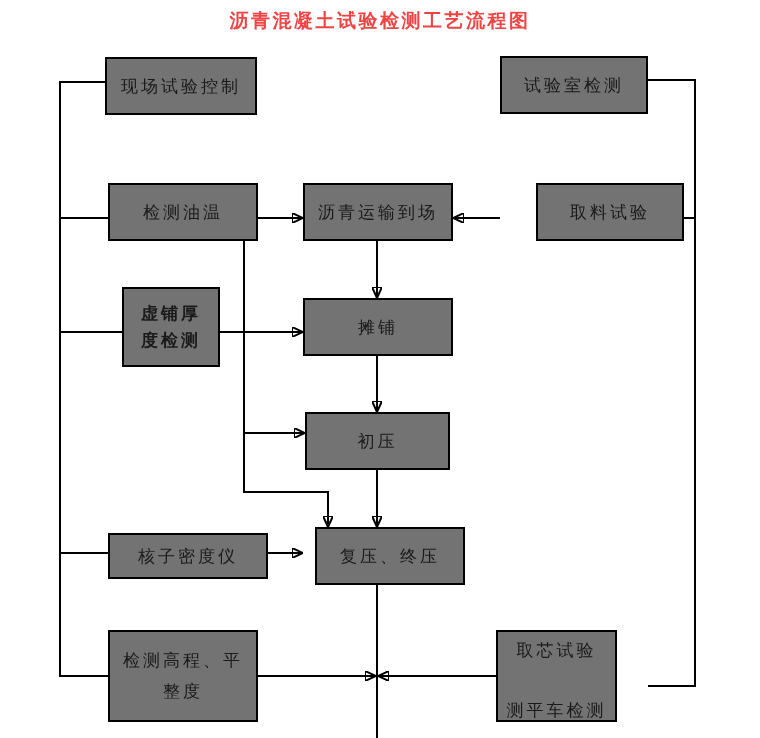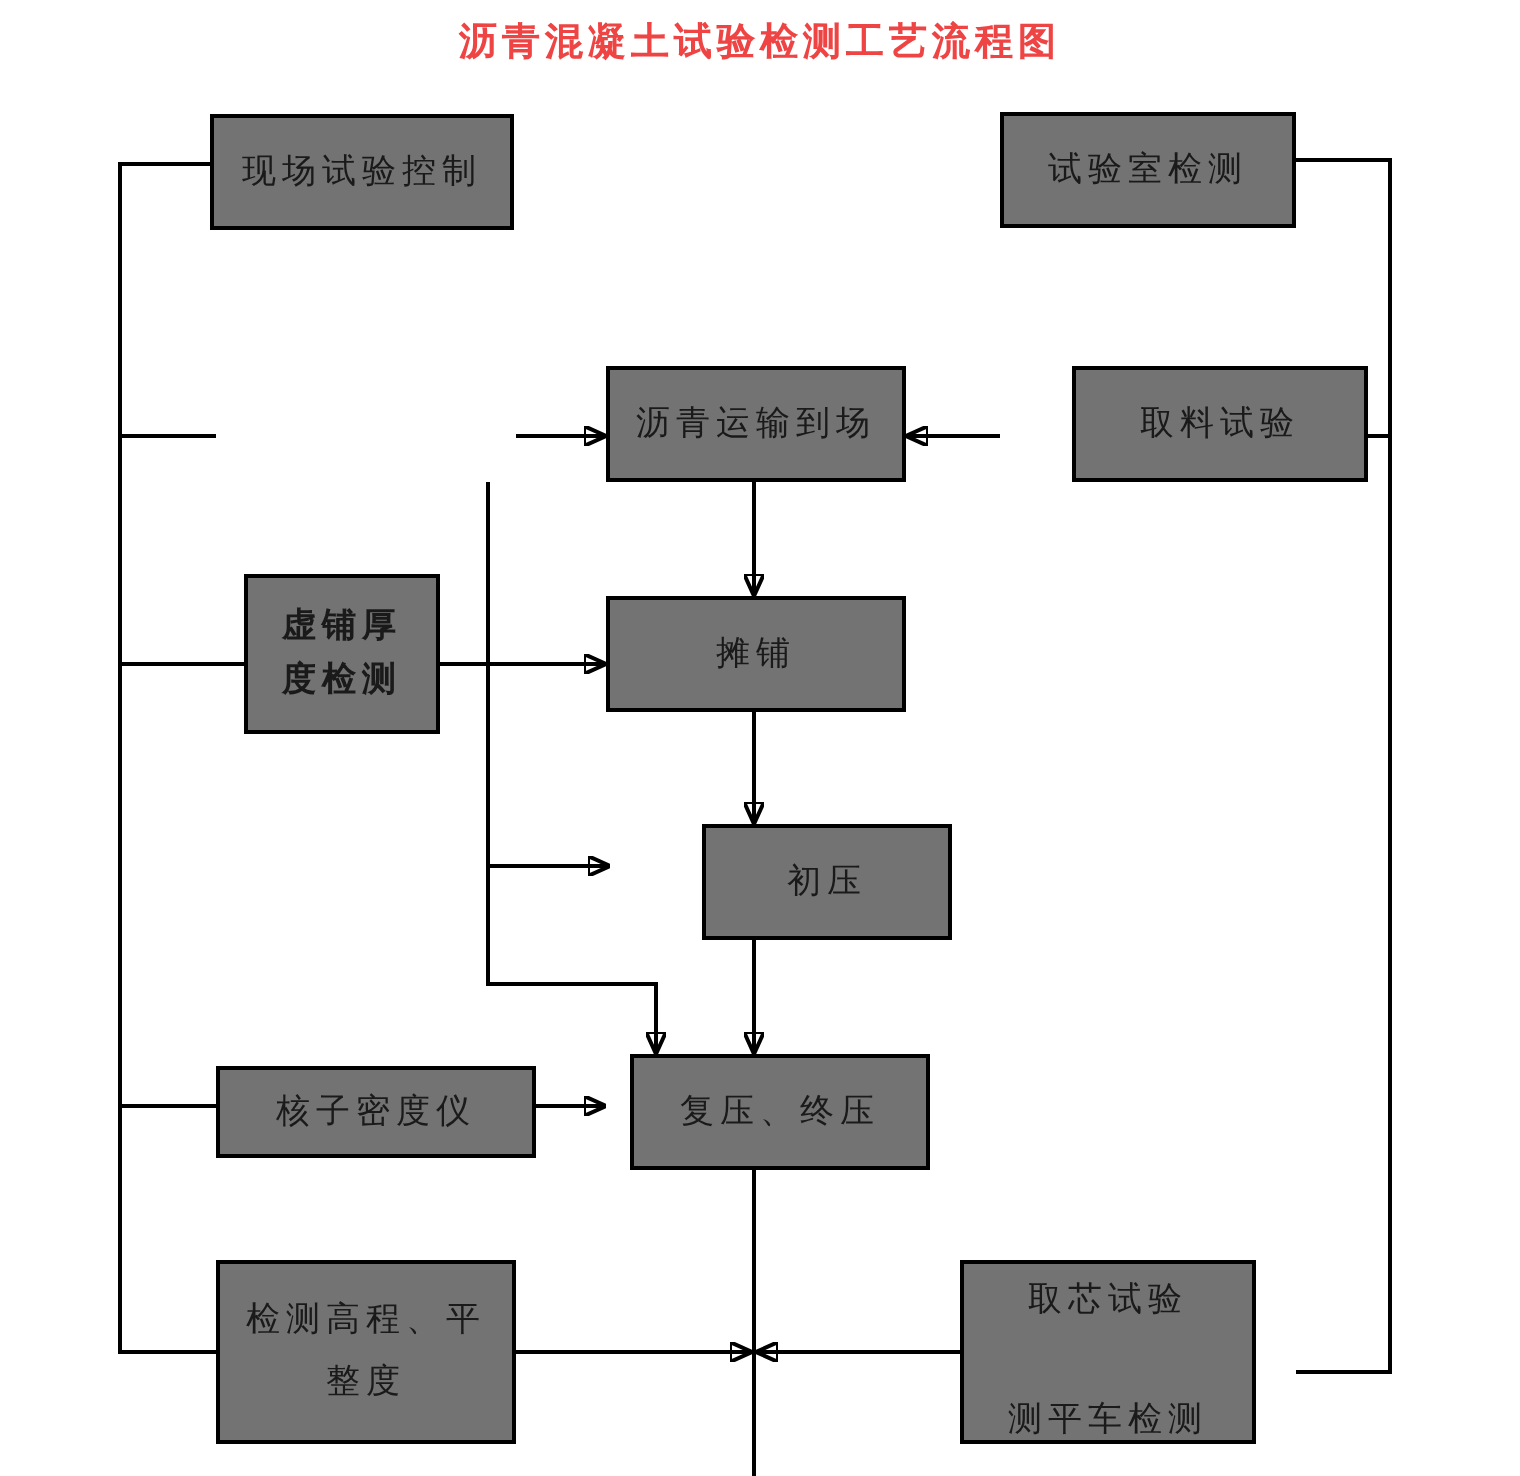--- a/index.html
+++ b/index.html
@@ -92,48 +92,51 @@
     <path marker-end="url(#arw)" d="M500 676 L378 676"></path>
   </svg>
 
   <div class="node" style="left:105px; top:57px; width:152px; height:58px;">
     <span>现场试验控制</span>
   </div>
   <div class="node" style="left:500px; top:56px; width:148px; height:58px;">
     <span>试验室检测</span>
   </div>
 
+  <div class="node" style="left:108px; top:183px; width:150px; height:58px;">
+    <span>检测油温</span>
+  </div>
   <div class="node" style="left:303px; top:183px; width:150px; height:58px;text-align:center;">
     <span>沥青运输到场</span>
   </div>
   <div class="node" style="left:500px; top:183px; width:148px; height:58px;margin-left:36px;">
     <span>取料试验</span>
   </div>
 
   <div class="node" style="left:122px; top:287px; width:98px; height:80px; padding:8px 0;font-weight:bold;">
     <span>虚铺厚</span>
     <span>度检测</span>
   </div>
   <div class="node" style="left:303px; top:298px; width:150px; height:58px;align-items:center;">
     <span>摊铺</span>
   </div>
 
-  <div class="node" style="left:305px; top:412px; width:125px; height:58px;margin-left:46px;">
+  <div class="node" style="left:305px; top:412px; width:145px; height:58px;">
     <span>初压</span>
   </div>
 
   <div class="node" style="left:108px; top:533px; width:160px; height:46px;">
     <span>核子密度仪</span>
   </div>
   <div class="node" style="left:315px; top:527px; width:150px; height:58px;">
     <span>复压、终压</span>
   </div>
 
   <div class="node" style="left:108px; top:630px; width:150px; height:92px; padding:8px 0;">
     <span>检测高程、平</span>
     <span>整度</span>
   </div>
-  <div class="node" style="left:480px; top:630px; width:148px; height:92px; padding:8px 0;gap:40px;">
+  <div class="node" style="left:496px; top:630px; width:121px; height:92px; padding:8px 0;gap:40px;">
     <span>取芯试验</span>
     <span>测平车检测</span>
   </div>
 
 </div>
 
 </body></html>

